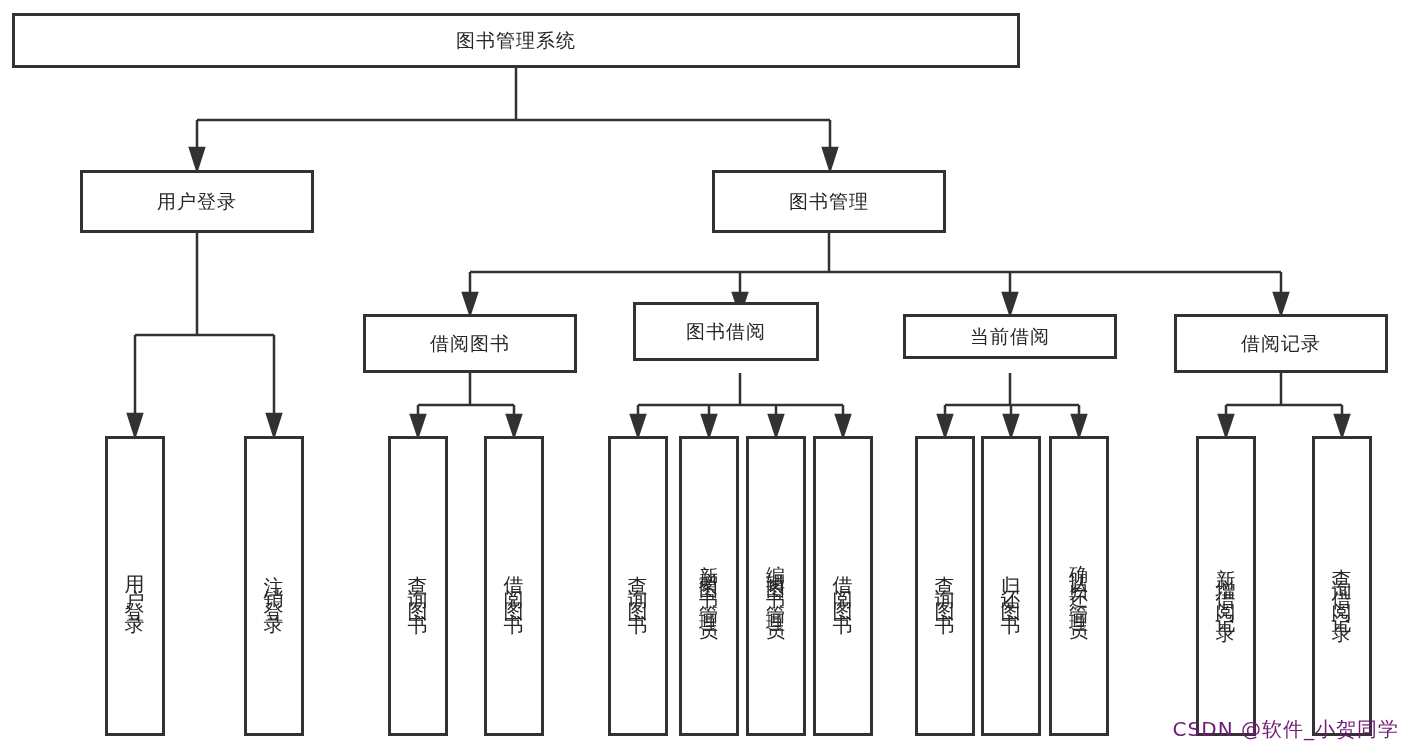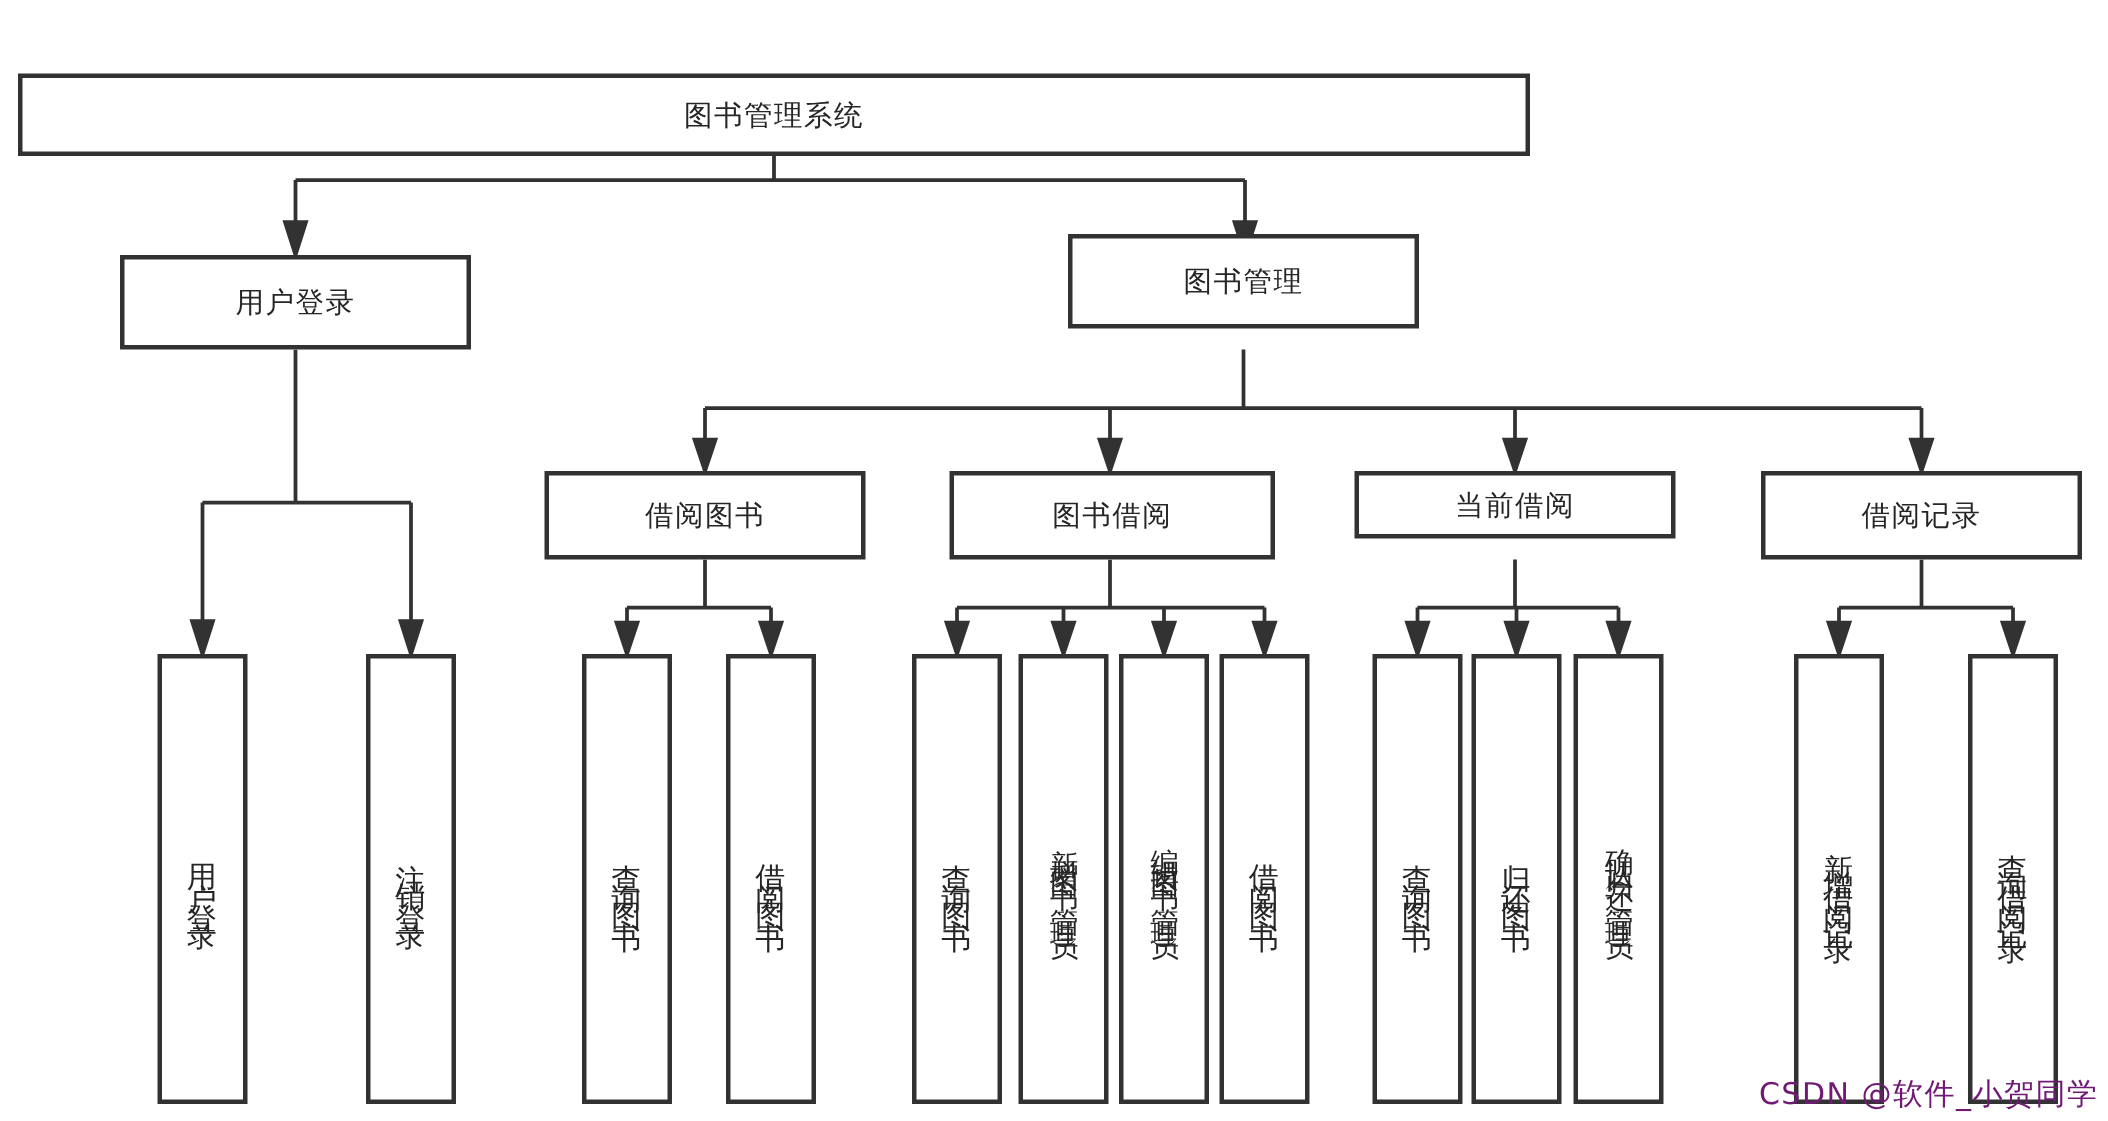--- a/index.html
+++ b/index.html
@@ -70,25 +70,25 @@
     position: absolute;
     right: 6px;
     top: 716px;
     font-size: 20px;
     color: #701a75;
     letter-spacing: 1px;
     z-index: 3;
     white-space: nowrap;
   }
   
-  #box-root          { left: 12px;   top: 13px;  width: 1008px; height: 55px; margin-top: 36px; }
+  #box-root          { left: 12px;   top: 13px;  width: 1008px; height: 55px; }
   #box-user-login    { left: 80px;   top: 170px; width: 234px;  height: 63px; }
-  #box-book-mgmt     { left: 712px;  top: 156px; width: 234px;  height: 63px; }
+  #box-book-mgmt     { left: 712px;  top: 170px; width: 234px;  height: 63px; }
   #box-new-book      { left: 363px;  top: 314px; width: 214px;  height: 59px; }
-  #box-book-borrow   { left: 633px;  top: 314px; width: 217px;  height: 59px; }
+  #box-book-borrow   { left: 633px;  top: 302px; width: 186px;  height: 59px; }
   #box-current-borrow{ left: 903px;  top: 314px; width: 214px;  height: 45px; }
   #box-borrow-record { left: 1174px; top: 314px; width: 214px;  height: 59px; }
   #leaf-0  { left: 105px;  }
   #leaf-1  { left: 244px;  }
   #leaf-2  { left: 388px;  }
   #leaf-3  { left: 484px;  }
   #leaf-4  { left: 608px;  }
   #leaf-5  { left: 679px;  }
   #leaf-6  { left: 746px;  }
   #leaf-7  { left: 813px;  }

